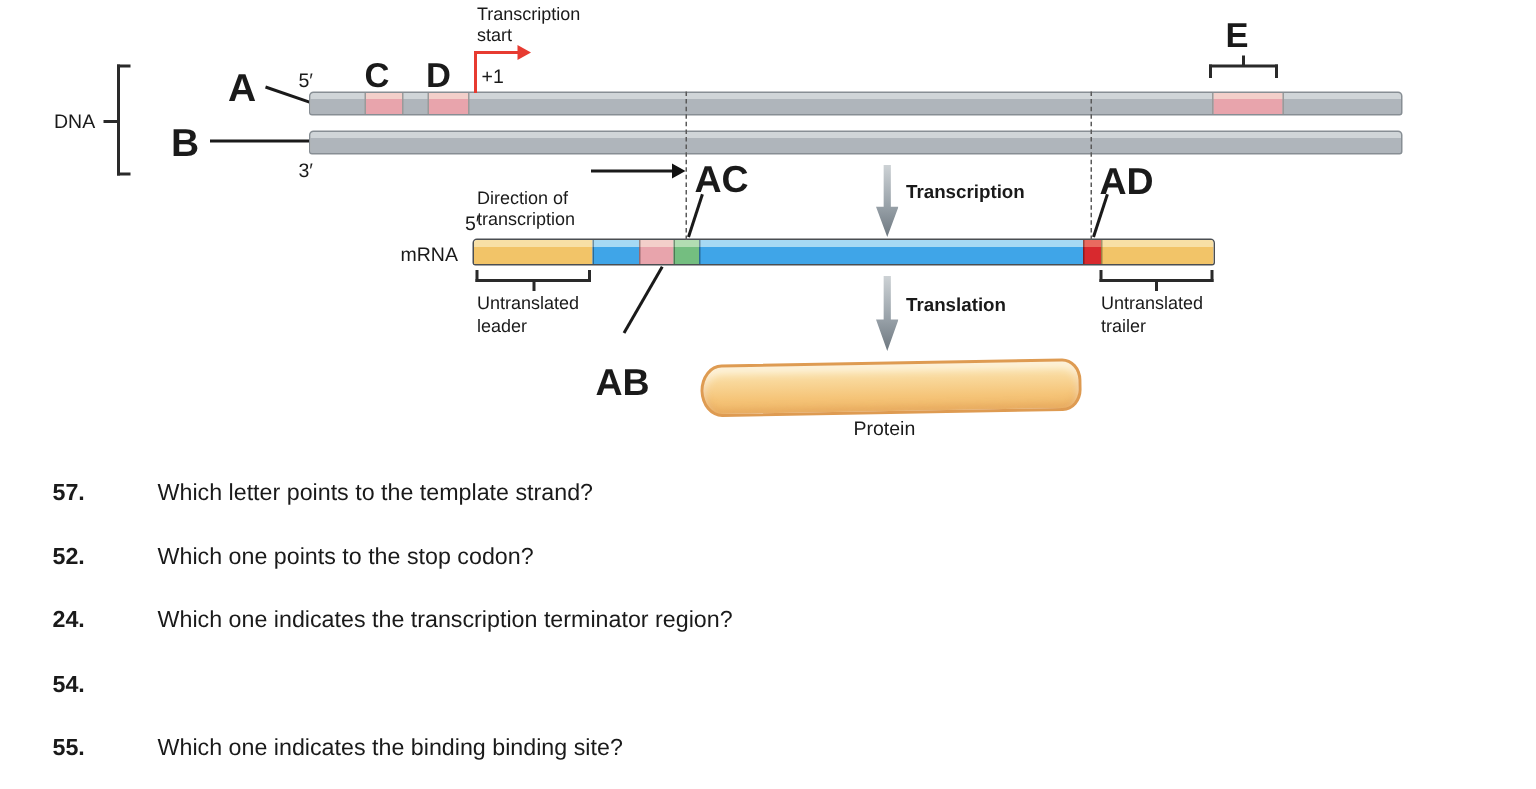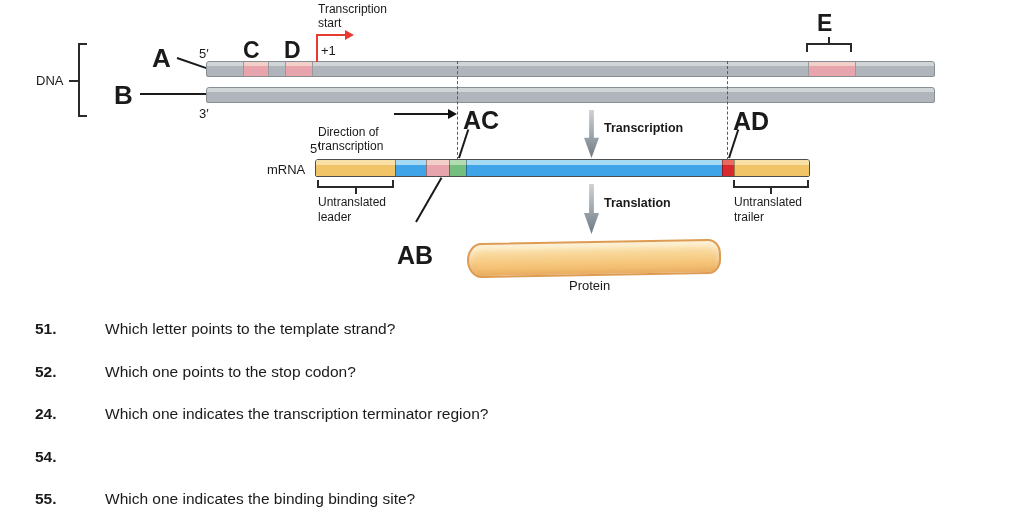--- a/index.html
+++ b/index.html
@@ -135,21 +135,21 @@
     <div>trailer</div>
   </div>
 
   <div class="abs gray-down-arrow" style="left:584px;top:184px;width:15px;height:50px;"></div>
   <div class="abs boldproc" style="left:604px;top:197px;">Translation</div>
 
   <div class="abs protein" style="left:467px;top:241px;"></div>
   <div class="abs plain13" style="left:569px;top:279px;">Protein</div>
 
   <div class="qrow" style="top:320px;">
-    <span class="qnum">51.</span>
+    <span class="qnum">57.</span>
     <span class="qtext">Which letter points to the template strand?</span>
   </div>
   <div class="qrow" style="top:363px;">
     <span class="qnum">52.</span>
     <span class="qtext">Which one points to the stop codon?</span>
   </div>
   <div class="qrow" style="top:405px;">
     <span class="qnum">24.</span>
     <span class="qtext">Which one indicates the transcription terminator region?</span>
   </div>

